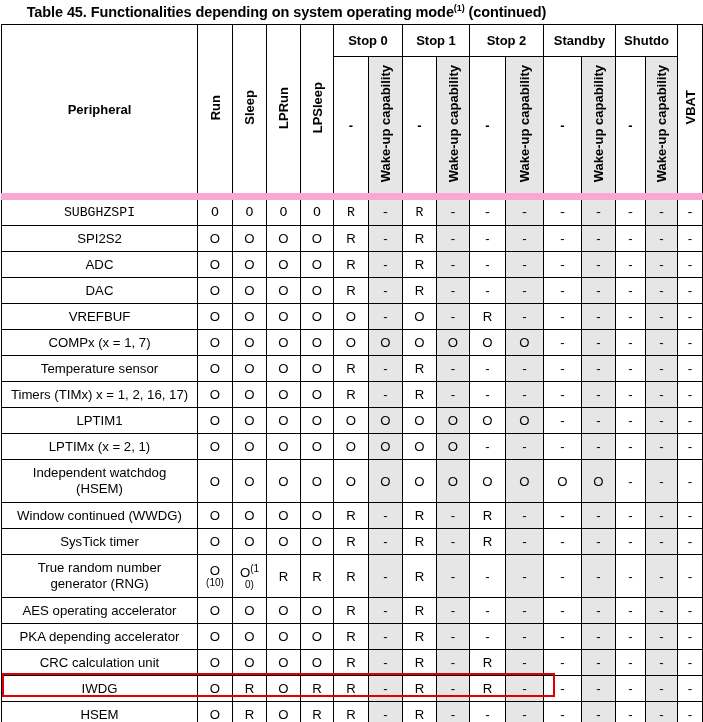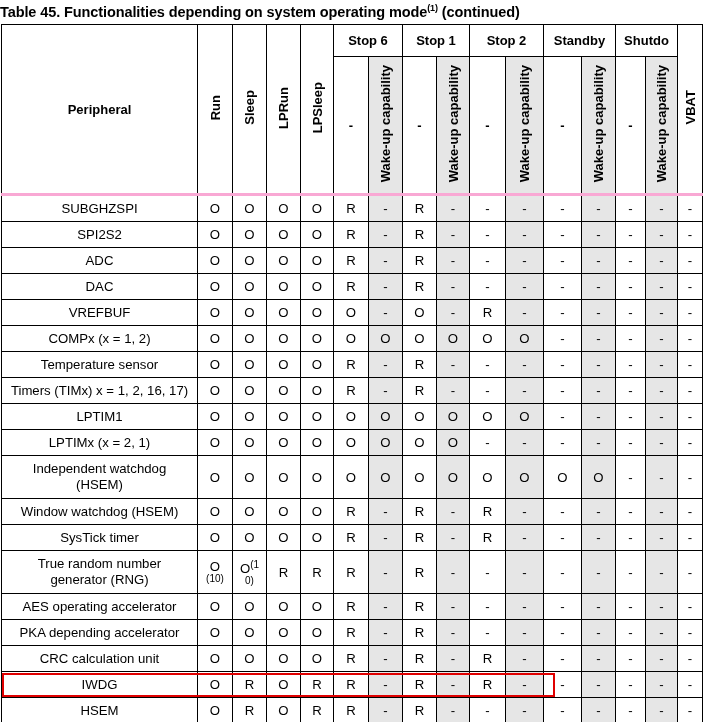--- a/index.html
+++ b/index.html
@@ -1,28 +1,28 @@
 <!DOCTYPE html>
 <html><head>
 <meta charset="utf-8">
 <style>
   html, body { margin: 0; padding: 0; background: #ffffff; }
   body { width: 703px; height: 722px; position: relative; overflow: hidden;
          font-family: "Liberation Sans", sans-serif; color: #000; }
-  .title { position: absolute; left: 0; top: 3px; width: 573px; 
+  .title { position: absolute; left: 0; top: 3px; width: 573px; text-align: center;
            font-weight: bold; font-size: 14.5px; letter-spacing: -0.1px; }
   .title sup { font-size: 9px; vertical-align: 6px; }
   table.t { position: absolute; left: 1px; top: 24px; border-collapse: collapse;
             table-layout: fixed; font-size: 13.2px; }
   table.t td, table.t th { border: 1px solid #000; padding: 0; text-align: center;
             vertical-align: middle; overflow: hidden; }
   table.t th { font-weight: bold; font-size: 13px; }
   tr.h1 th { height: 31px; }
   tr.h2 th { height: 136px; }
-  tr.thick-top td { border-top: 3px solid #f9a8d4; }
+  tr.thick-top td { border-top: 7px solid #f9a8d4; font-family: Liberation Mono, monospace; }
   td.wk, th.wk { background: #e6e6e6; }
   td.per { text-align: left; padding-left: 4px; line-height: 16px; }
   tr.r1 td { height: 25px; }
   tr.r2 td { height: 42px; }
   .vt { display: inline-block; writing-mode: vertical-rl; transform: rotate(180deg);
         white-space: nowrap; font-weight: bold; font-size: 13px; }
   .sub { display: block; font-size: 10px; line-height: 11px; }
   .cellstack { display: inline-block; line-height: 13px; }
   .sup { font-size: 10px; vertical-align: 5px; }
   .highlight { position: absolute; left: 2px; top: 674px; width: 549px; height: 17px;
@@ -52,21 +52,21 @@
       <col style="width:32px">
       <col style="width:25px">
   </colgroup>
   <thead>
     <tr class="h1">
       <th rowspan="2">Peripheral</th>
       <th rowspan="2"><span class="vt">Run</span></th>
       <th rowspan="2"><span class="vt">Sleep</span></th>
       <th rowspan="2"><span class="vt">LPRun</span></th>
       <th rowspan="2"><span class="vt">LPSleep</span></th>
-      <th colspan="2">Stop 6</th>
+      <th colspan="2">Stop 0</th>
       <th colspan="2">Stop 1</th>
       <th colspan="2">Stop 2</th>
       <th colspan="2">Standby</th>
       <th colspan="2">Shutdo</th>
       <th rowspan="2"><span class="vt">VBAT</span></th>
     </tr>
     <tr class="h2">
       <th>-</th>
       <th class="wk"><span class="vt">Wake-up capability</span></th>
       <th>-</th>
@@ -164,21 +164,21 @@
         <td class="wk">-</td>
         <td>R</td>
         <td class="wk">-</td>
         <td>-</td>
         <td class="wk">-</td>
         <td>-</td>
         <td class="wk">-</td>
         <td>-</td>
       </tr>
       <tr class="r1">
-        <td class="per">COMPx (x = 1, 2)</td>
+        <td class="per">COMPx (x = 1, 7)</td>
         <td>O</td>
         <td>O</td>
         <td>O</td>
         <td>O</td>
         <td>O</td>
         <td class="wk">O</td>
         <td>O</td>
         <td class="wk">O</td>
         <td>O</td>
         <td class="wk">O</td>
@@ -275,21 +275,21 @@
         <td class="wk">O</td>
         <td>O</td>
         <td class="wk">O</td>
         <td>O</td>
         <td class="wk">O</td>
         <td>-</td>
         <td class="wk">-</td>
         <td>-</td>
       </tr>
       <tr class="r1">
-        <td class="per">Window watchdog (HSEM)</td>
+        <td class="per">Window continued (WWDG)</td>
         <td>O</td>
         <td>O</td>
         <td>O</td>
         <td>O</td>
         <td>R</td>
         <td class="wk">-</td>
         <td>R</td>
         <td class="wk">-</td>
         <td>R</td>
         <td class="wk">-</td>

